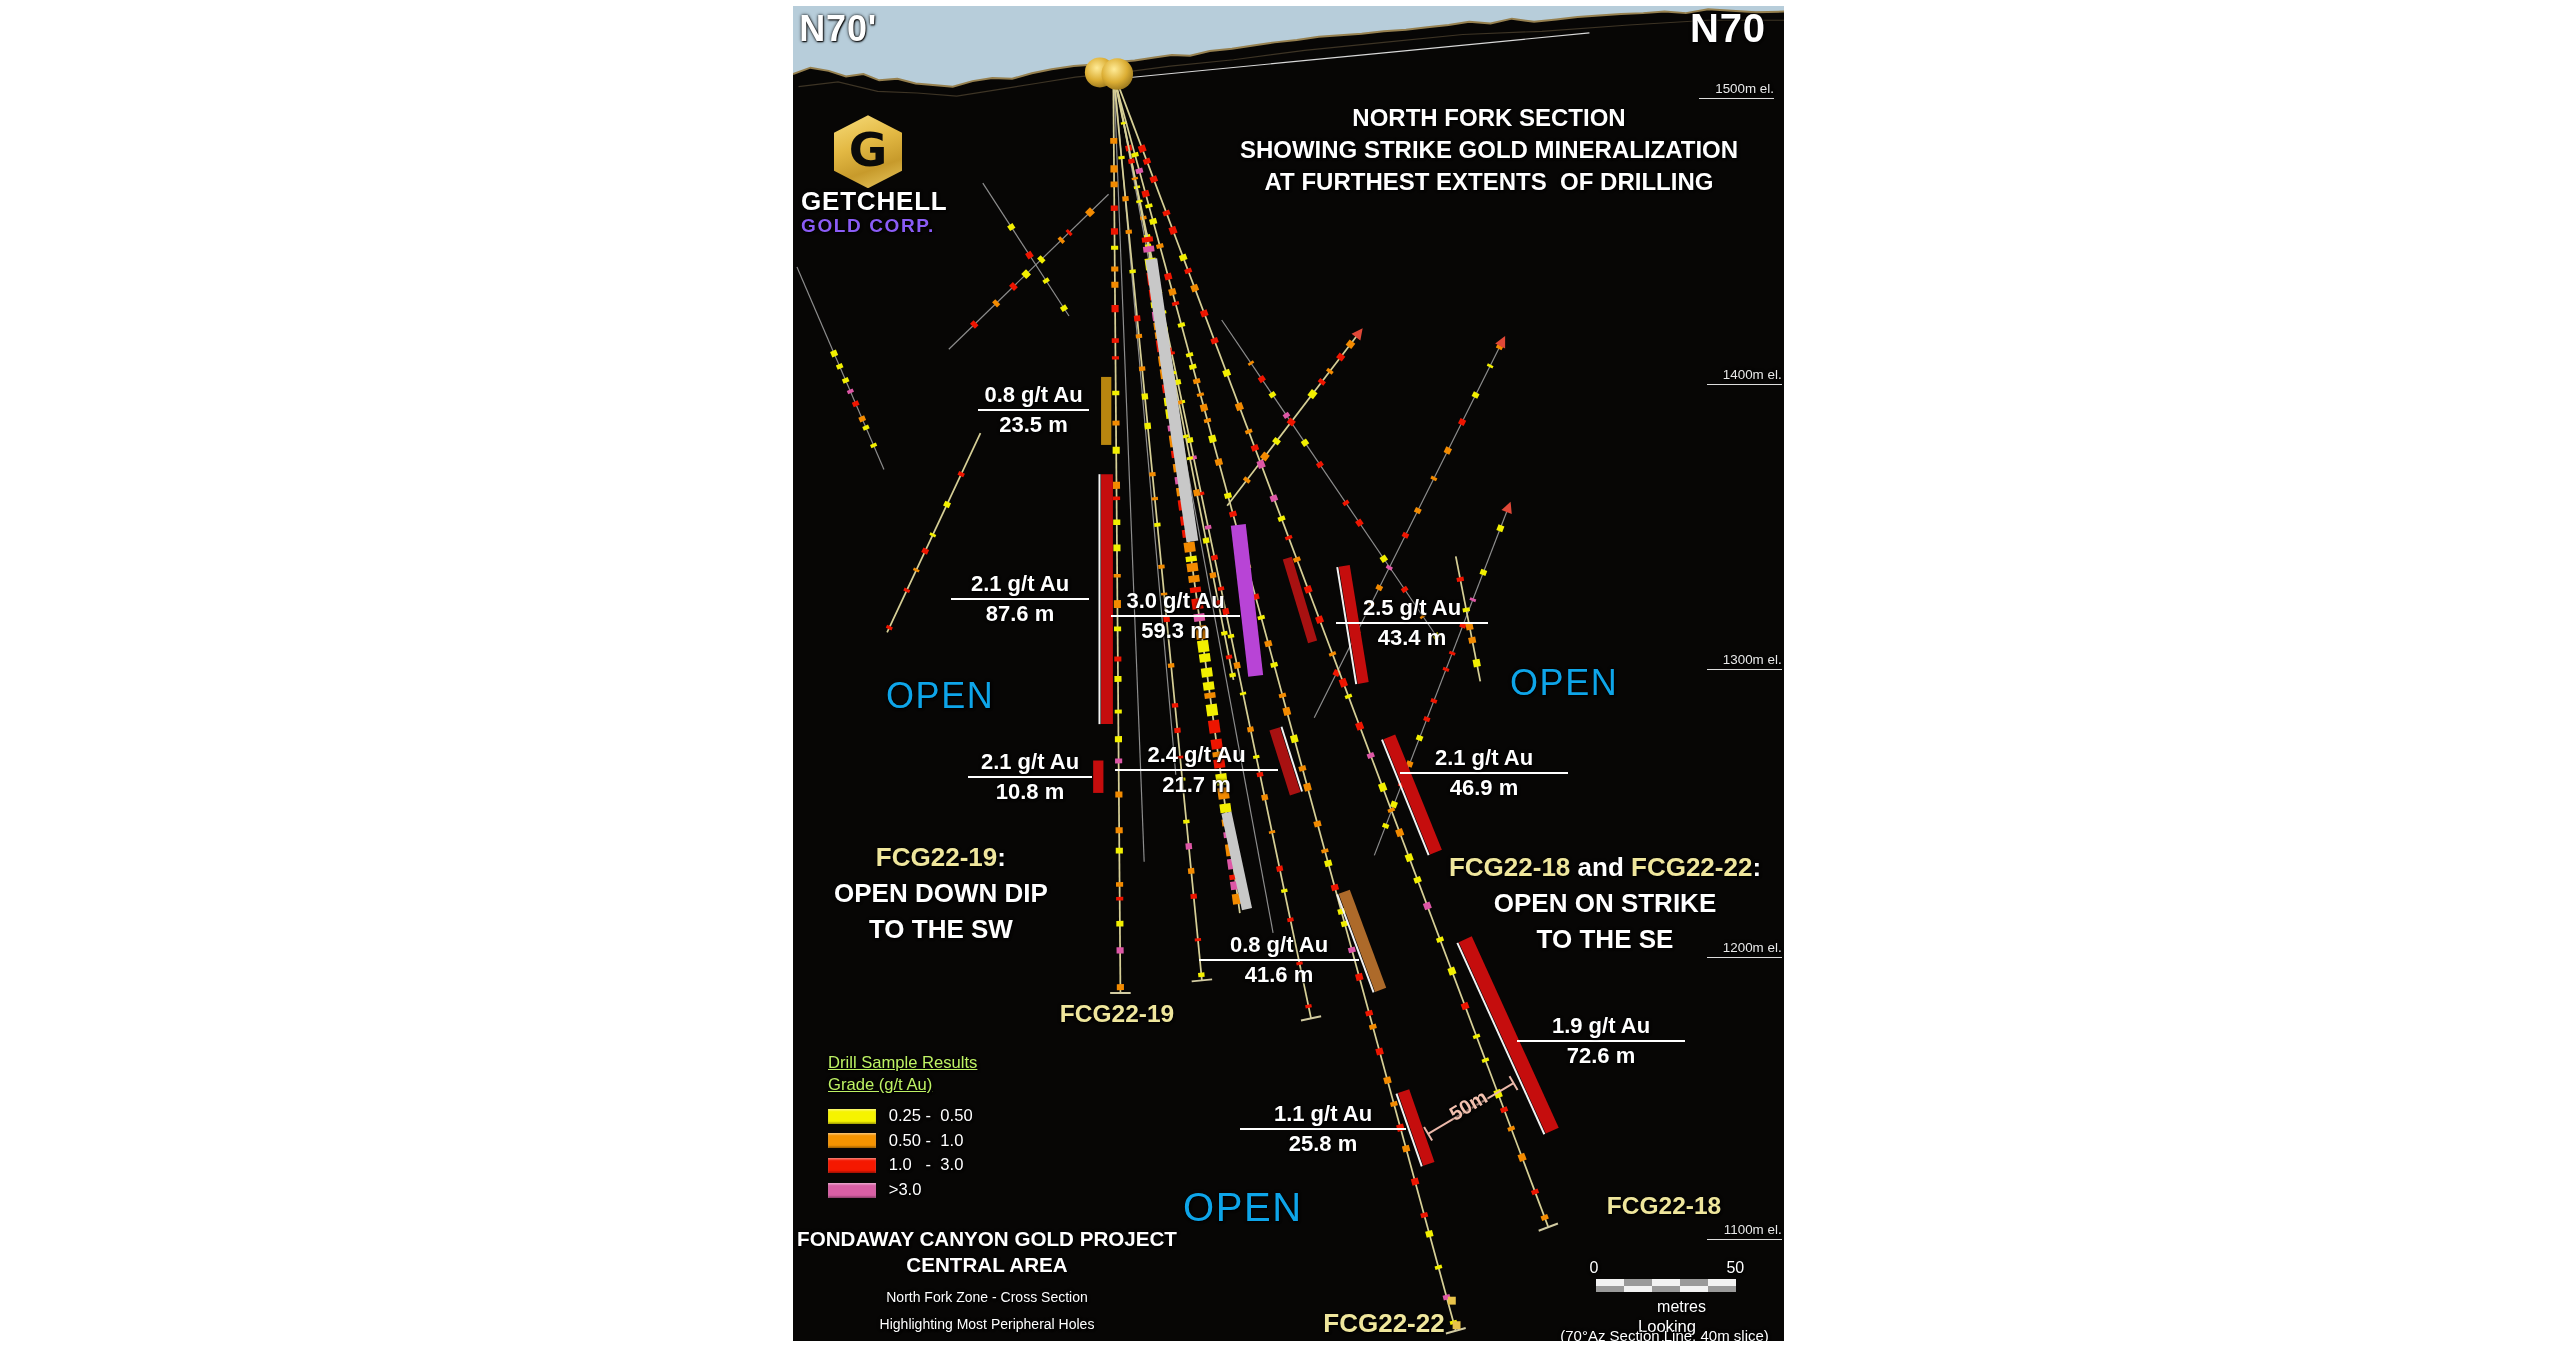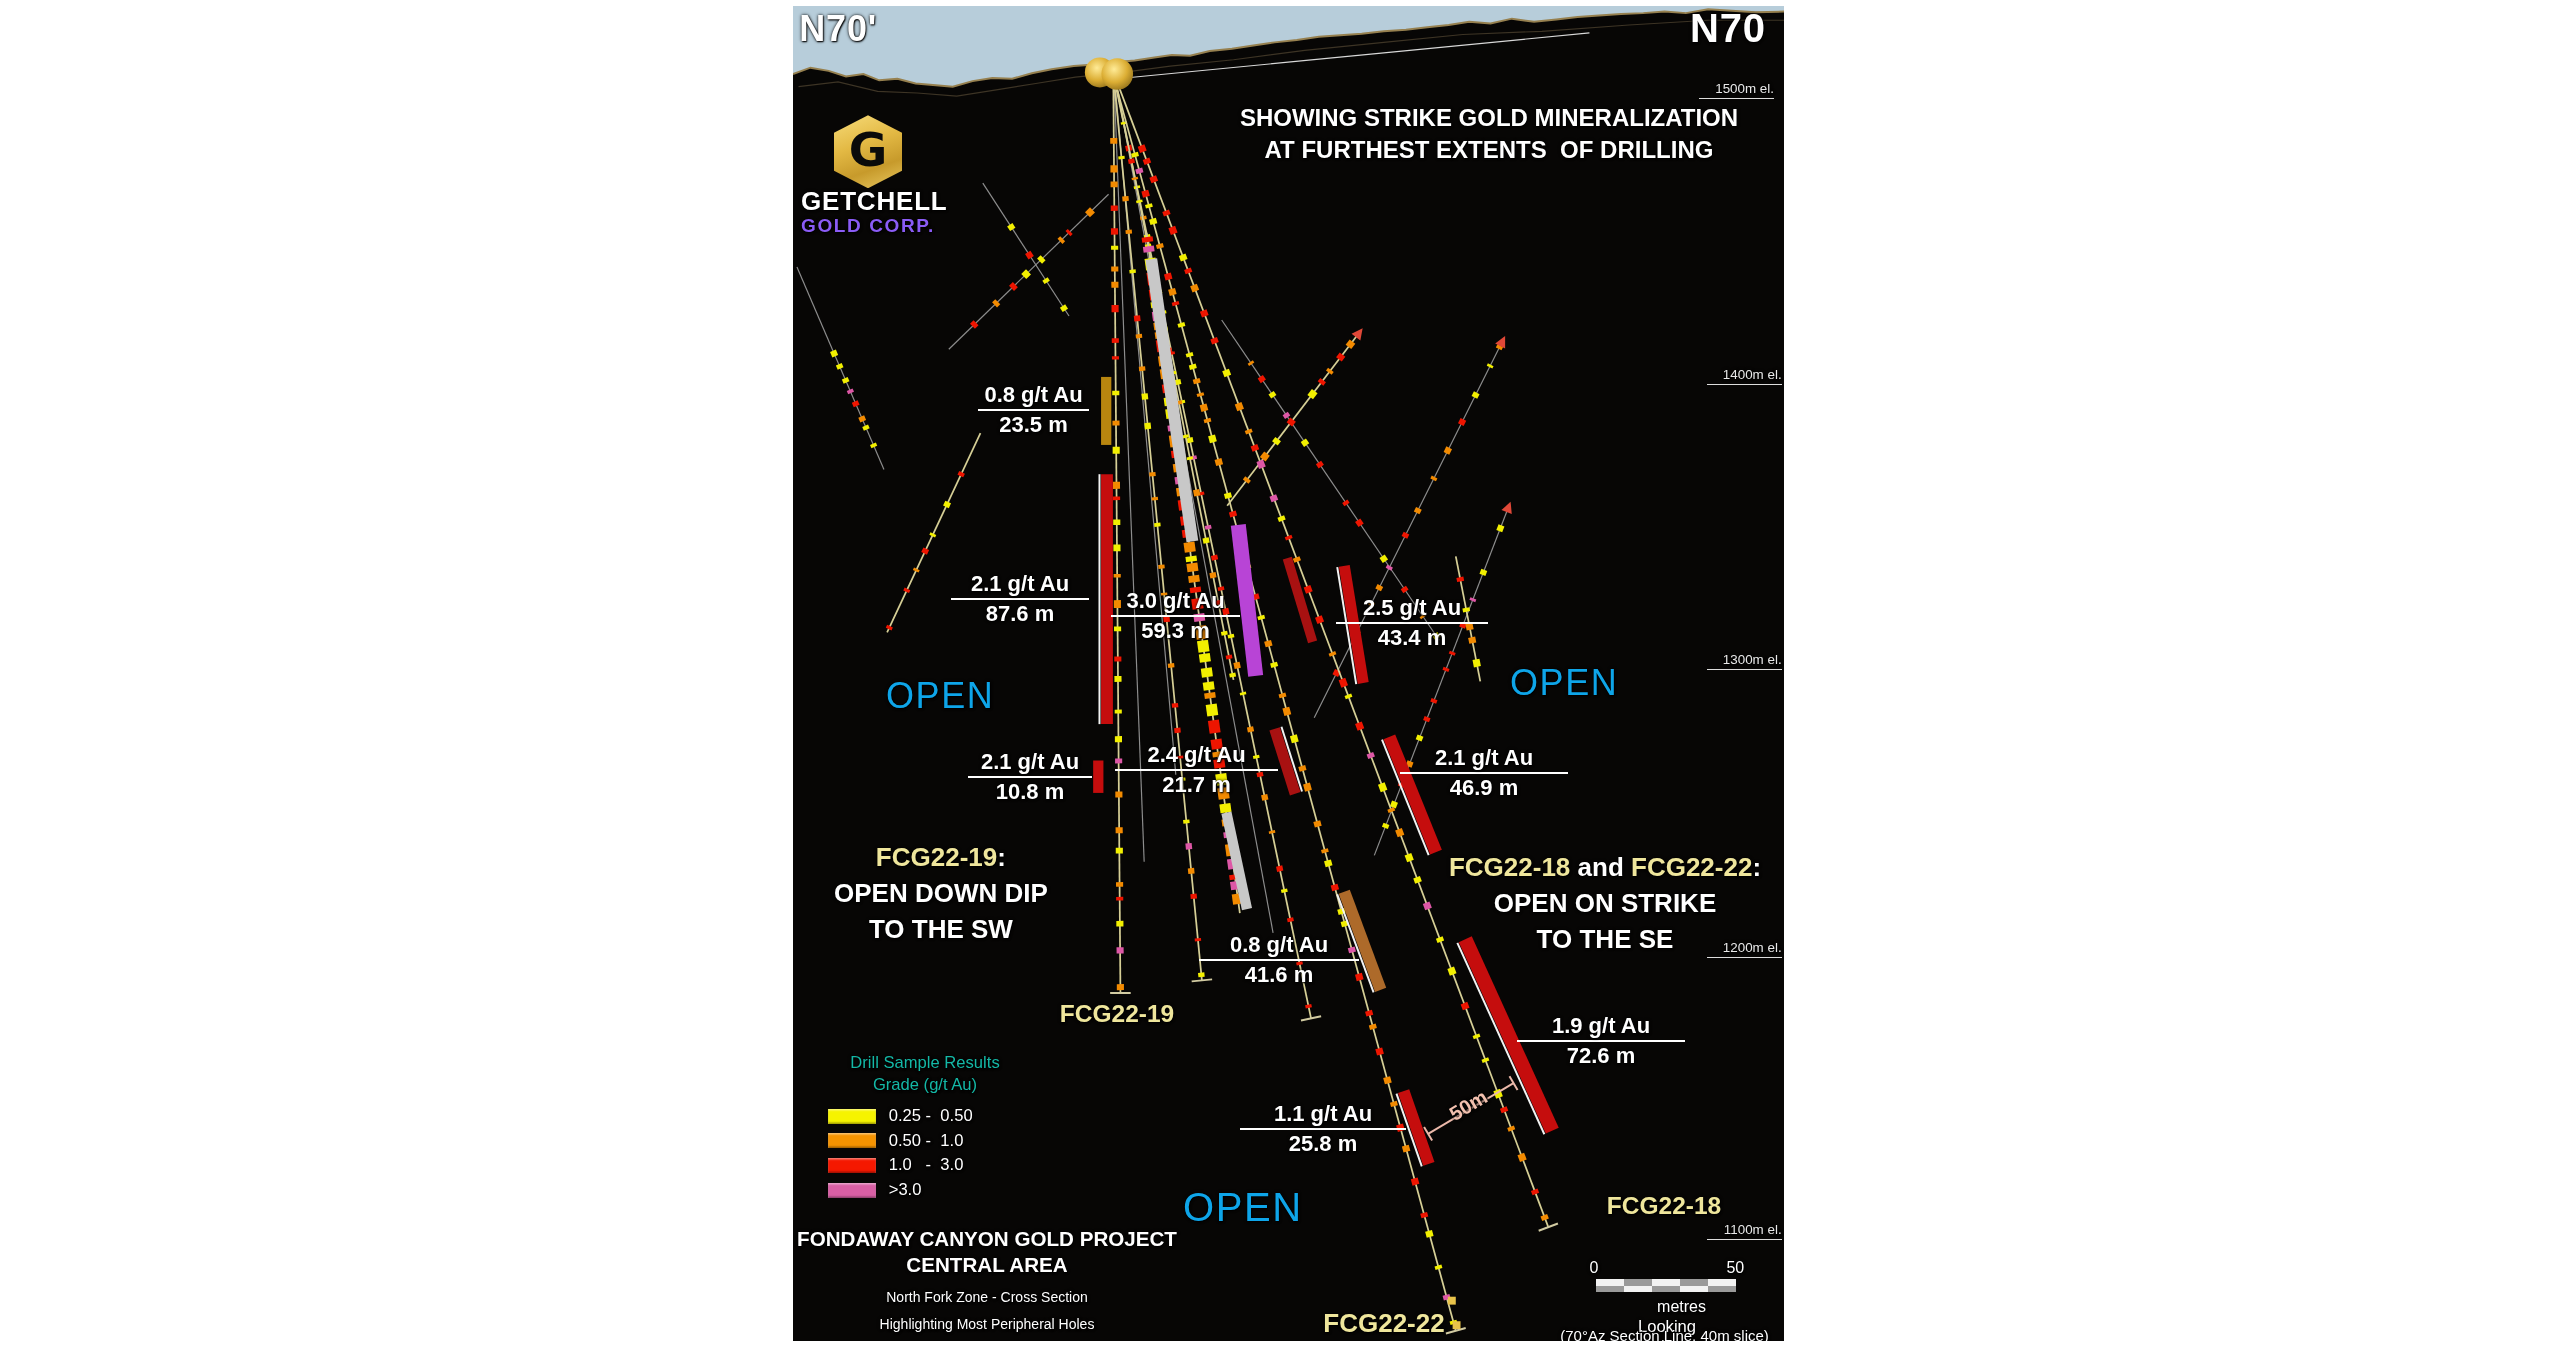--- a/index.html
+++ b/index.html
@@ -24,21 +24,21 @@
   .grade .g1,.grade .g2{font-size:22px;font-weight:bold;line-height:28px;text-align:center;color:#fff;text-shadow:0 0 3.2px #000,0.8px 0.8px 1.6px #000;}
   .grade .g-line{height:0;border-top:2.4px solid #ffffff;}
   .open{font-size:36px;font-weight:normal;color:#0ea5e9;letter-spacing:1.6px;text-align:left;}
   .open-big{font-size:40px;}
   .callout{text-align:center;line-height:36px;font-weight:bold;}
   .cy{color:#efe69c;}
   .cw{color:#ffffff;}
   .holelbl{font-size:24.5px;font-weight:bold;color:#efe69c;text-align:center;}
   .elev{text-align:right;font-size:13.4px;color:#e8e8e8;}
   .elev-rule{border-top:1.6px solid #dddddd;width:75px;margin-top:1.6px;margin-left:auto;}
-  .legend-title{font-size:16.6px;line-height:21.4px;text-align:center;color:#14b8a6;}
+  .legend-title{font-size:16.6px;line-height:21.4px;color:#bef264;text-decoration:underline;}
   .legend-row{display:flex;align-items:center;margin-bottom:4.7px;}
   .swatch{width:48px;height:15px;margin-right:12.7px;flex:0 0 auto;box-shadow:inset 0 1.6px 1.6px rgba(255,255,255,.45), inset 0 -1.6px 1.6px rgba(0,0,0,.35);}
   .legend-lab{font-size:16.6px;color:#fff;}
   .footer1{font-size:20.6px;font-weight:bold;line-height:26px;text-align:center;}
   .footer2{font-size:14px;font-weight:normal;line-height:27px;text-align:center;}
   .scaletxt{font-size:16px;text-align:center;}
   .checker{position:absolute;left:803px;top:1273px;width:141px;height:12.7px;display:flex;flex-wrap:wrap;}
   .checker span{width:28px;height:6.3px;}
   .cw1{background:#f2f2f2;} .cg1{background:#9a9a9a;}
   .dim50{font-size:20px;font-weight:bold;color:#f2c0ae;transform:rotate(-31deg);text-align:center;}
@@ -456,20 +456,21 @@
           <rect x="1837" y="1671" width="10" height="10" fill="#e8c34a"></rect>
           <circle cx="1391" cy="92" r="19" fill="url(#goldGrad)"></circle>
           <circle cx="1413" cy="94" r="20" fill="url(#goldGrad)"></circle>
         </g>
     </svg>
 
     <div class="ov n70 b" style="left:6.3px;top:1.6px;">N70'</div>
     <div class="ov n70 n70r b" style="left:897px;top:0px;">N70</div>
 
     <div class="ov title ctr" style="left:332px;top:96px;width:728px;">
+      <div>NORTH FORK SECTION</div>
       <div>SHOWING STRIKE GOLD MINERALIZATION</div>
       <div class="pre">AT FURTHEST EXTENTS  OF DRILLING</div>
     </div>
 
     <div class="logo-hex">
       <div class="logo-g">G</div>
     </div>
     <div class="ov logo-name ctr" style="left:8px;top:180px;width:134px;">GETCHELL</div>
     <div class="ov logo-sub ctr" style="left:8px;top:209px;width:134px;">GOLD CORP.</div>
 

